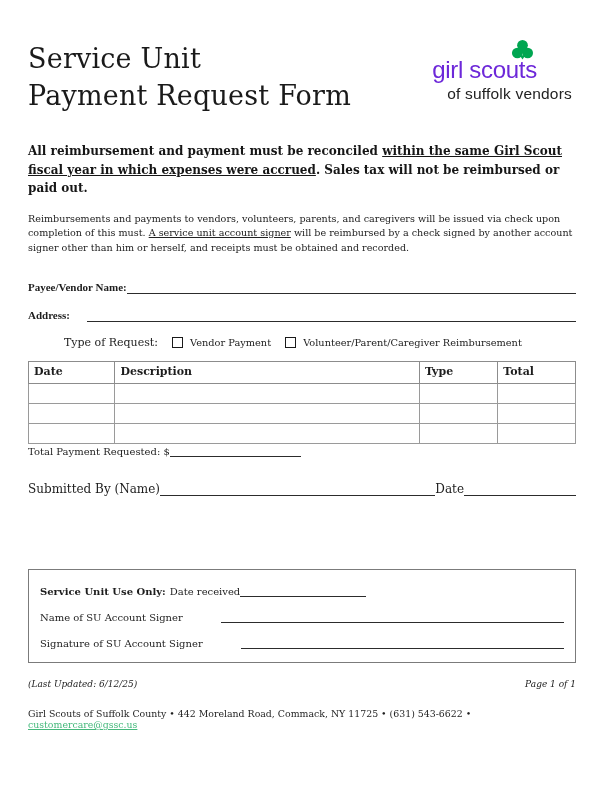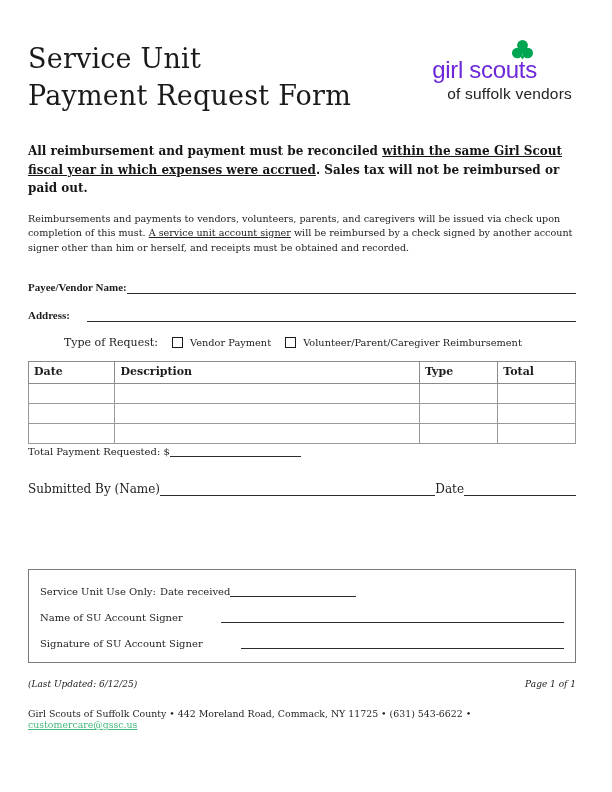--- a/index.html
+++ b/index.html
@@ -99,21 +99,21 @@
   .submitted-row .plain-label { white-space: nowrap; }
 
   
   .su-box {
     margin-top: 73px;
     border: 1px solid #7b7b7b;
     padding: 14px 11px 13px 11px;
   }
   .su-line { display: flex; align-items: flex-end; font-size: 10px; }
   .su-line + .su-line { margin-top: 13px; gap: 38px; }
-  .su-line .bold { font-weight: normal; white-space: nowrap; }
+  .su-line .bold { font-weight: bold; white-space: nowrap; }
   .su-line .plain-label { white-space: nowrap; }
 
   
   .footer-meta {
     margin-top: 16px;
     display: flex; justify-content: space-between;
     font-style: italic; font-size: 9px; color: #222;
   }
   .org-line {
     margin-top: 19px;

